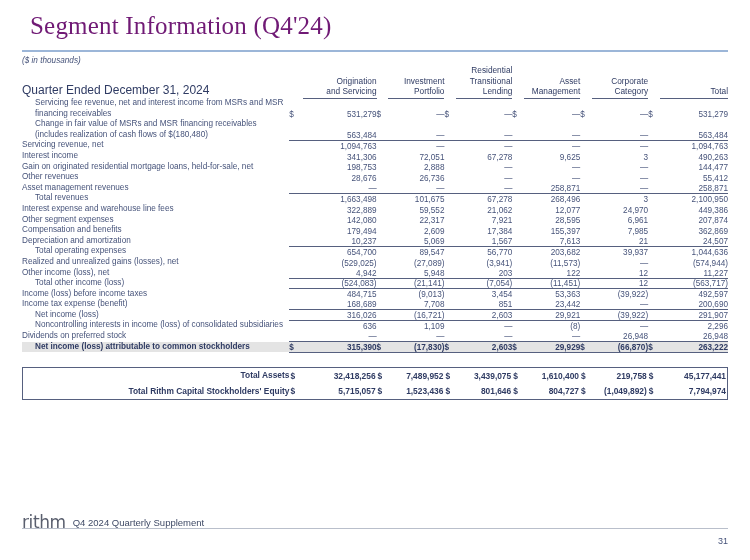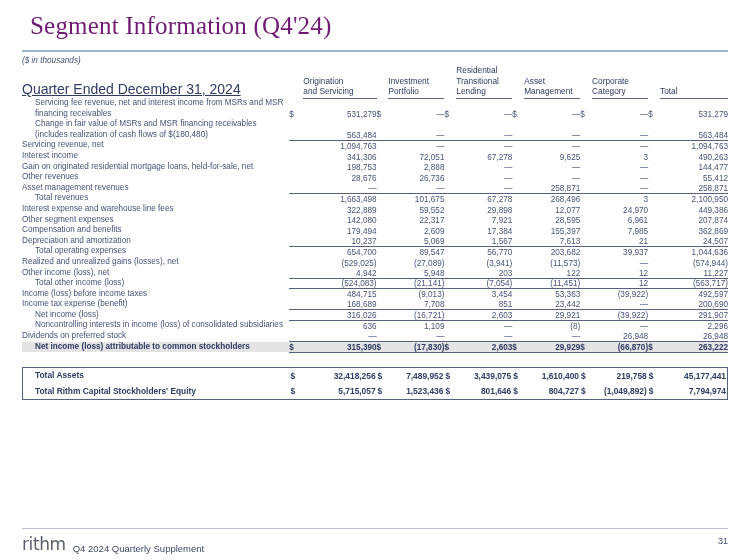--- a/index.html
+++ b/index.html
@@ -69,30 +69,29 @@
   
   .units {
     font-style: italic;
     font-size: 8.2px;
     color: #46537a;
     padding-bottom: 3px;
     white-space: nowrap;
   }
   .qtr {
     font-weight: bold;
-    font-size: 14px;
+    font-size: 12px;
     color: #2f3b63;
     white-space: nowrap;
-    text-decoration: underline;
   }
   th.colhead {
     font-weight: bold;
     font-size: 8.3px;
     color: #2f3b63;
-    text-align: left;
+    text-align: right;
     line-height: 10.5px;
     vertical-align: bottom;
     white-space: nowrap;
   }
   tr.headrow > th {
     border-bottom: 1.4px solid #56607f;
     padding-bottom: 1px;
   }
   tr.headrow > th.spacer { border-bottom: none; }
 
@@ -134,40 +133,40 @@
     font-size: 8.4px;
     margin-top: 3px;
     border: 1.3px solid #56607f;
   }
   table.bottom td {
     padding: 2.4px 0;
     font-weight: bold;
     color: #2f3b63;
     vertical-align: bottom;
   }
-  table.bottom td.lbl { text-align: left; padding-left: 12px; }
+  table.bottom td.lbl { text-align: right; padding-left: 2px; }
   table.bottom td.num { text-align: right; padding-right: 1px; white-space: nowrap; }
   table.bottom td.cur { text-align: left; padding-left: 1px; white-space: nowrap; }
 
   
   .foot-rule {
     position: absolute;
     left: 22px;
     top: 528px;
     width: 706px;
     height: 1.2px;
     background: #b9bfcb;
   }
   .footer {
     position: absolute;
     left: 22px;
-    top: 534px;
+    top: 512px;
     width: 706px;
     display: flex;
-    align-items: flex-end;
+    align-items: center;
   }
   .brand {
     font-family: "DejaVu Sans", sans-serif;
     font-size: 17px;
     color: #5a5f6e;
     letter-spacing: -0.4px;
     font-weight: 400;
   }
   .foot-text {
     font-size: 9.5px;
@@ -368,21 +367,21 @@
           <td class="cur"></td>
           <td class="num">2,100,950</td>
         </tr>
         <tr class="">
           <td class="lbl">Interest expense and warehouse line fees</td>
           <td class="cur"></td>
           <td class="num">322,889</td>
           <td class="cur"></td>
           <td class="num">59,552</td>
           <td class="cur"></td>
-          <td class="num">29,898</td>
+          <td class="num">21,062</td>
           <td class="cur"></td>
           <td class="num">12,077</td>
           <td class="cur"></td>
           <td class="num">24,970</td>
           <td class="cur"></td>
           <td class="num">449,386</td>
         </tr>
         <tr class="">
           <td class="lbl">Other segment expenses</td>
           <td class="cur"></td>

